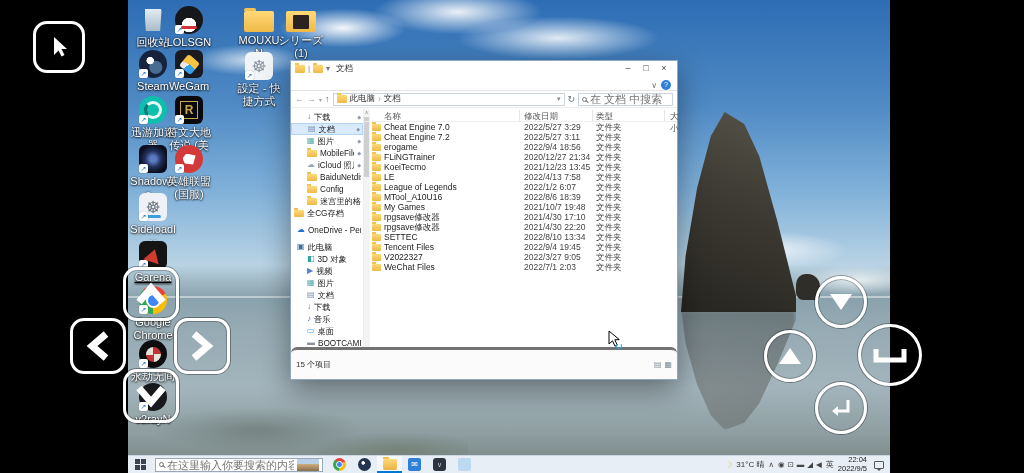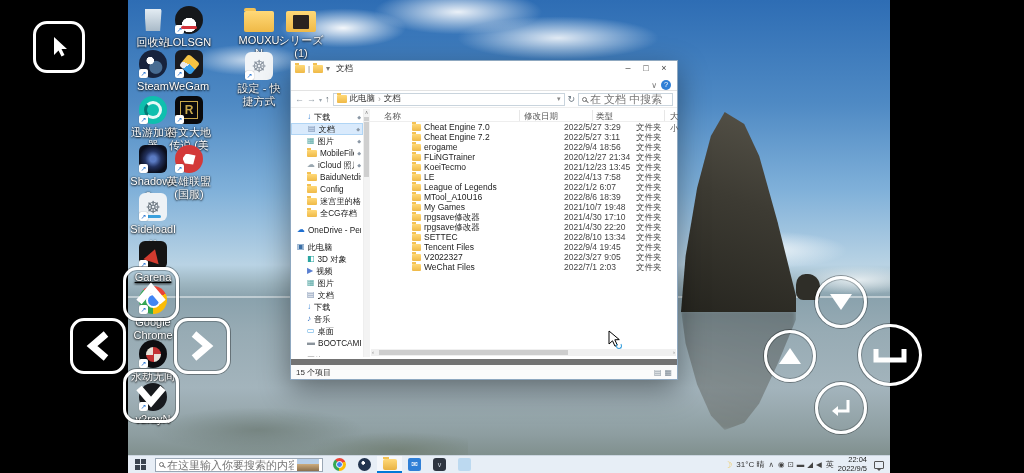--- a/index.html
+++ b/index.html
@@ -98,30 +98,30 @@
   .sicon{flex:0 0 auto;display:inline-block;}
   .si-folder{width:10px;height:7px;background:linear-gradient(#ffd978,#efb947);border-radius:1px;position:relative;}
   .si-folder::before{content:'';position:absolute;top:-2px;left:0;width:4px;height:2px;background:#f3c153;}
   .si-glyph{font-size:8px;line-height:8px;}
   #sscroll{position:absolute;left:72px;top:0;bottom:0;width:7px;background:#f3f3f3;font-size:5px;color:#888;text-align:center;}
   #sscroll .thumb{position:absolute;left:1px;top:8px;width:5px;height:60px;background:#cfcfcf;}
   #flist{flex:1;position:relative;border-left:1px solid #eee;}
   .fhead{position:relative;height:13px;border-bottom:1px solid #eee;color:#555;}
   .fhead span{position:absolute;top:2px;}
   .fhead .sep{position:absolute;top:1px;width:1px;height:11px;background:#e7e7e7;}
-  .frow{position:relative;height:10px;margin-left:40px;}
+  .frow{position:relative;height:10px;}
   .frow .fold{position:absolute;left:8px;top:1.5px;width:9px;height:7px;background:linear-gradient(#ffd978,#efb947);border-radius:1px;}
   .frow .fold::before{content:'';position:absolute;top:-2px;left:0;width:4px;height:2px;background:#f3c153;}
   .frow .fname{position:absolute;left:20px;color:#1a1a1a;white-space:nowrap;}
   .frow .fdate{position:absolute;left:160px;color:#444;}
   .frow .ftype{position:absolute;left:232px;color:#444;}
   #hscroll{position:absolute;left:80px;right:1px;bottom:23px;height:7px;background:#f0f0f0;}
   #hscroll .harr{position:absolute;top:0;font-size:6px;line-height:7px;color:#888;}
   #hscroll .thumb{position:absolute;left:8px;top:1px;width:62%;height:5px;background:#cdcdcd;}
-  #statusbar{position:absolute;left:0;right:0;bottom:0;height:20px;border-top:6px solid #737373;background:#fbfbfb;display:flex;align-items:center;padding:0 5px;font-size:8px;color:#333;}
+  #statusbar{position:absolute;left:0;right:0;bottom:0;height:32px;border-top:3px solid #737373;background:#fbfbfb;display:flex;align-items:center;padding:0 5px;font-size:8px;color:#333;border-radius:6px;}
   #statusbar .views{margin-left:auto;display:flex;gap:3px;color:#7b8894;font-size:8px;}
 
   
   #taskbar{position:absolute;left:0;bottom:0;width:762px;height:18px;background:#e7eef6;border-top:1px solid #ccd6e0;display:flex;align-items:center;padding:0 3px;gap:4px;}
   .winlogo{width:12px;height:12px;display:grid;grid-template-columns:5px 5px;grid-template-rows:5px 5px;gap:1px;margin:0 4px;}
   .winlogo i{background:#3b4450;}
   .tsearch{width:168px;height:14px;background:#fff;border:1px solid #9aa7b5;display:flex;align-items:center;gap:3px;padding:0 3px;}
   .bingthumb{width:22px;height:12px;margin-left:auto;background:linear-gradient(180deg,#b8cfe8 45%,#c9a87a 45%,#8a6f4d 100%);flex:0 0 auto;}
   .tbapps{display:flex;align-items:center;height:100%;}
   .tbapp{width:25px;height:100%;display:flex;align-items:center;justify-content:center;position:relative;}
@@ -328,21 +328,21 @@
               <span class="slbl">BaiduNetdiskD</span>
             </div>
             <div class="srow" style="top: 74px; padding-left: 16px;">
               <span class="sicon si-folder"></span>
               <span class="slbl">Config</span>
             </div>
             <div class="srow" style="top: 86px; padding-left: 16px;">
               <span class="sicon si-folder"></span>
               <span class="slbl">迷宫里的格蕾丝</span>
             </div>
-            <div class="srow" style="top: 98px; padding-left: 16px;">
+            <div class="srow" style="top: 98px; padding-left: 3px;">
               <span class="sicon si-folder"></span>
               <span class="slbl">全CG存档</span>
             </div>
             <div class="srow" style="top: 115px; padding-left: 6px;">
               <span class="sicon si-glyph" style="color: rgb(31, 111, 208);">☁</span>
               <span class="slbl">OneDrive - Persc</span>
             </div>
             <div class="srow" style="top: 132px; padding-left: 6px;">
               <span class="sicon si-glyph" style="color: rgb(58, 110, 165);">▣</span>
               <span class="slbl">此电脑</span>

